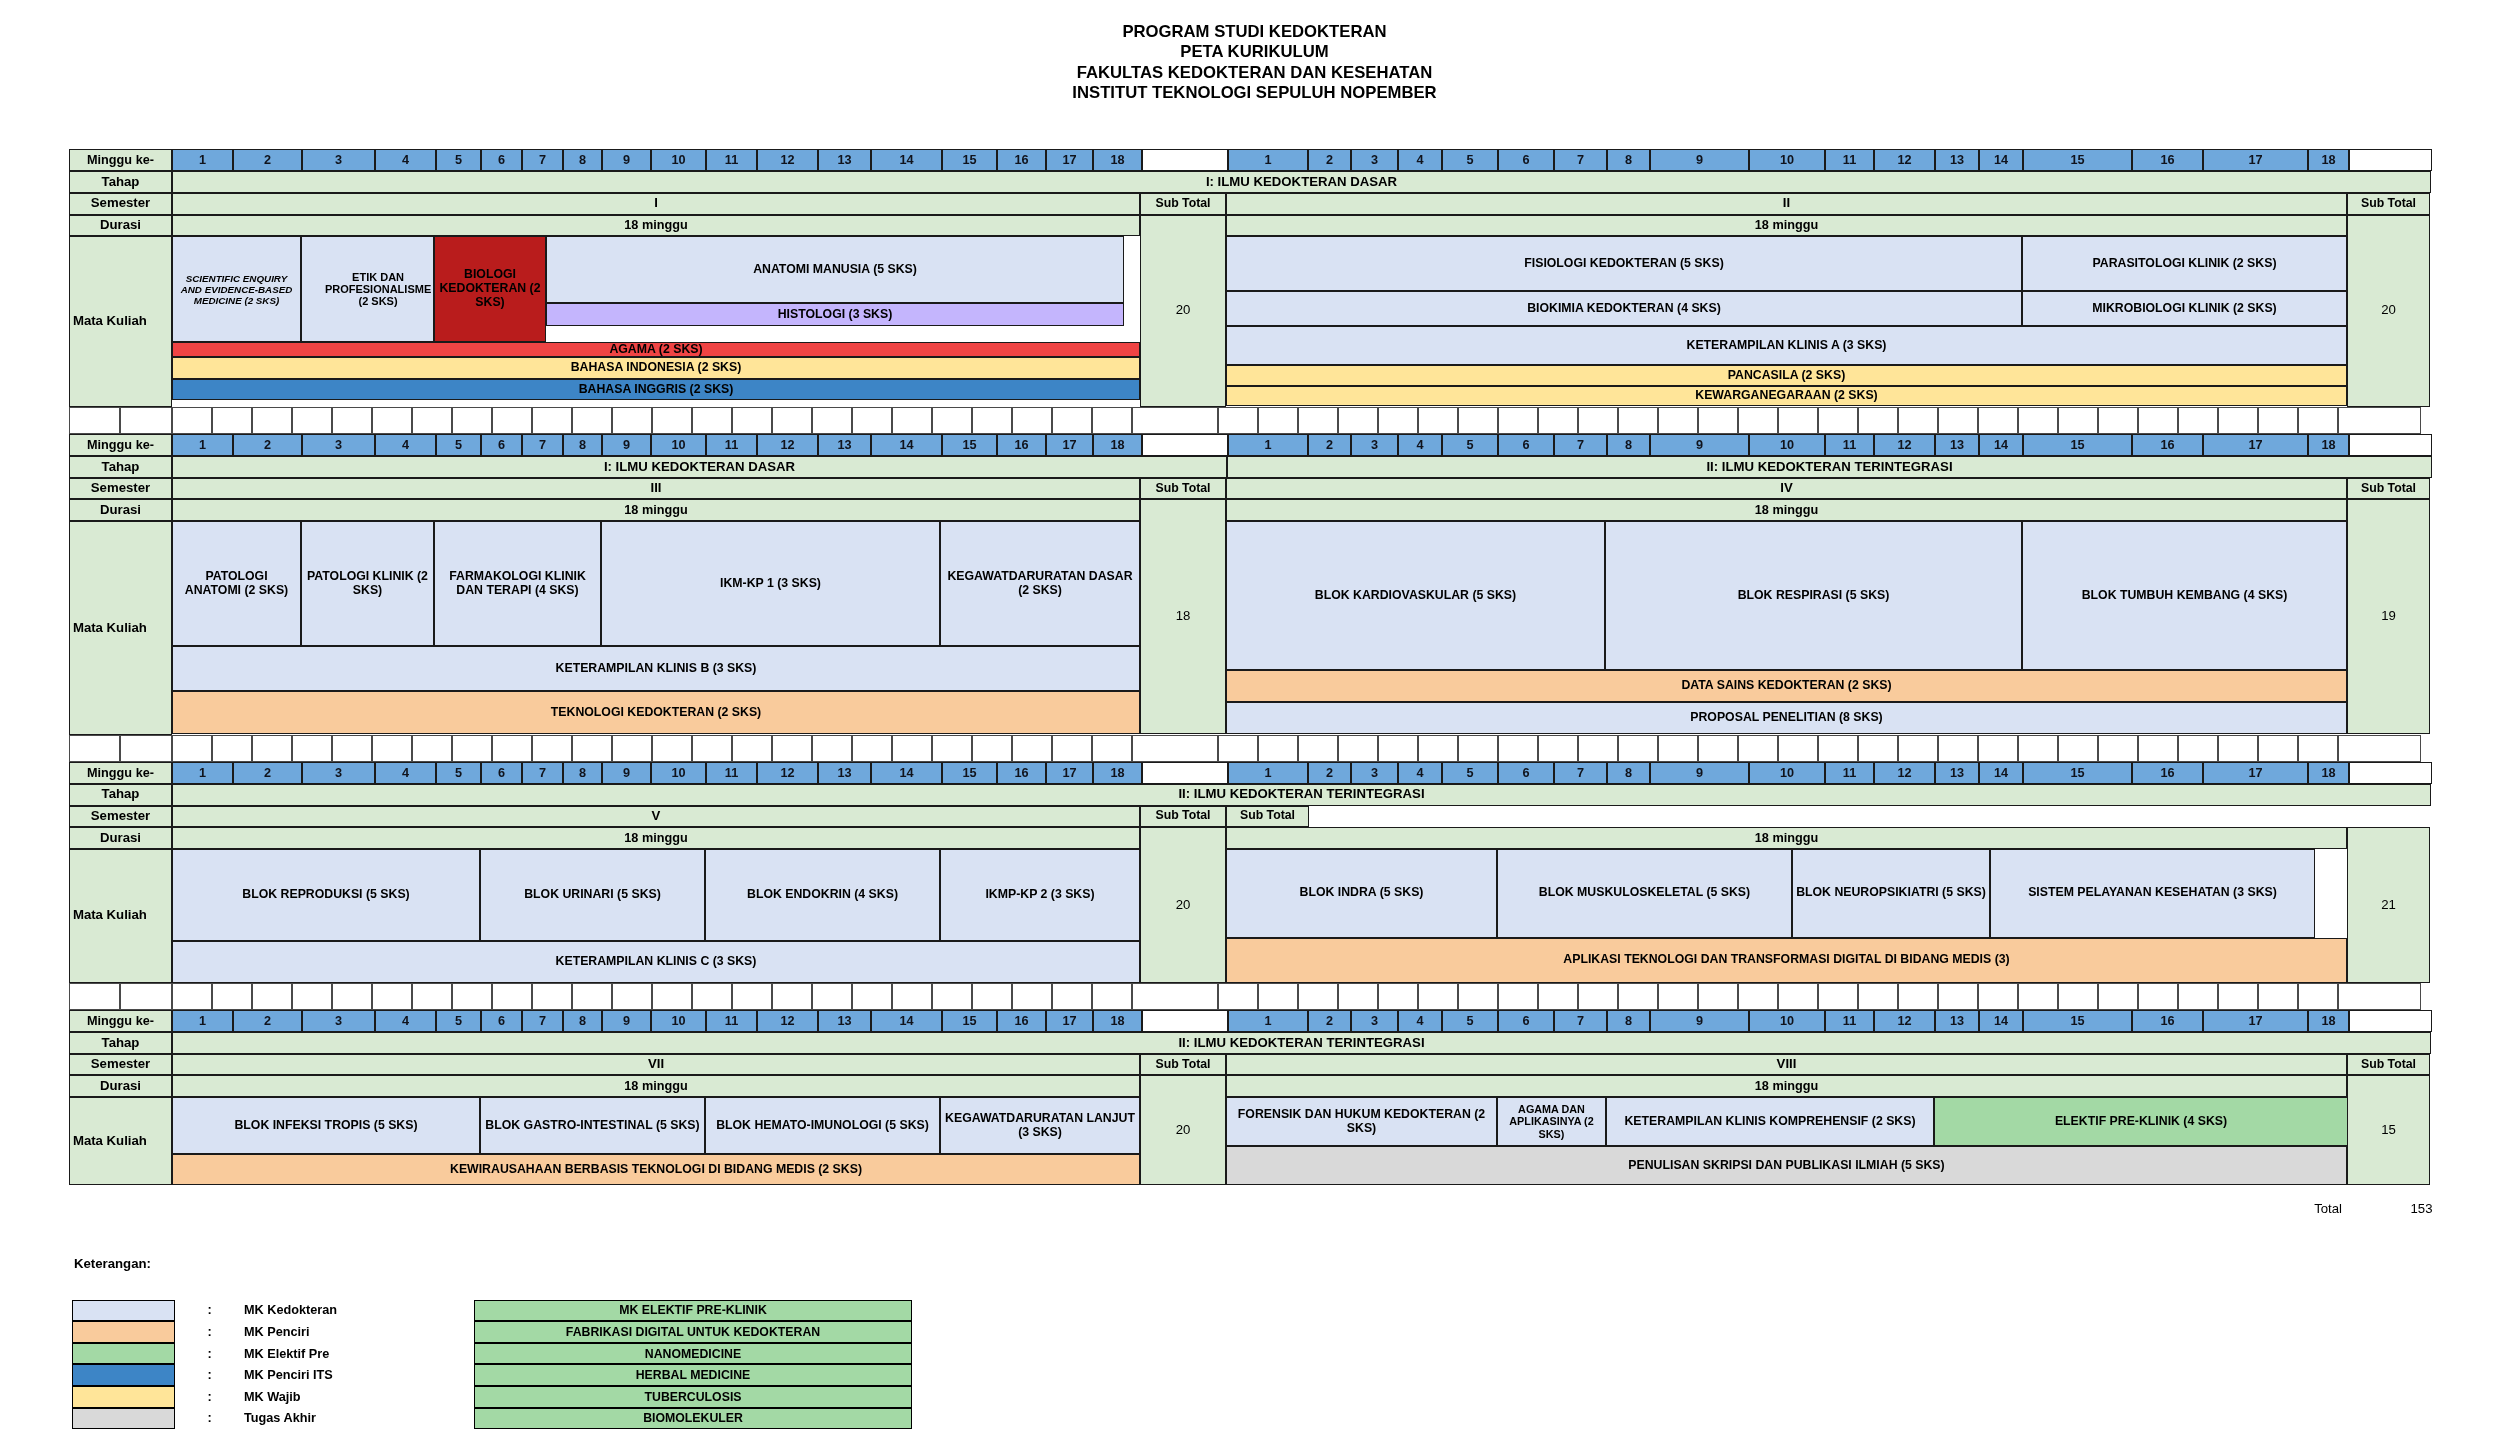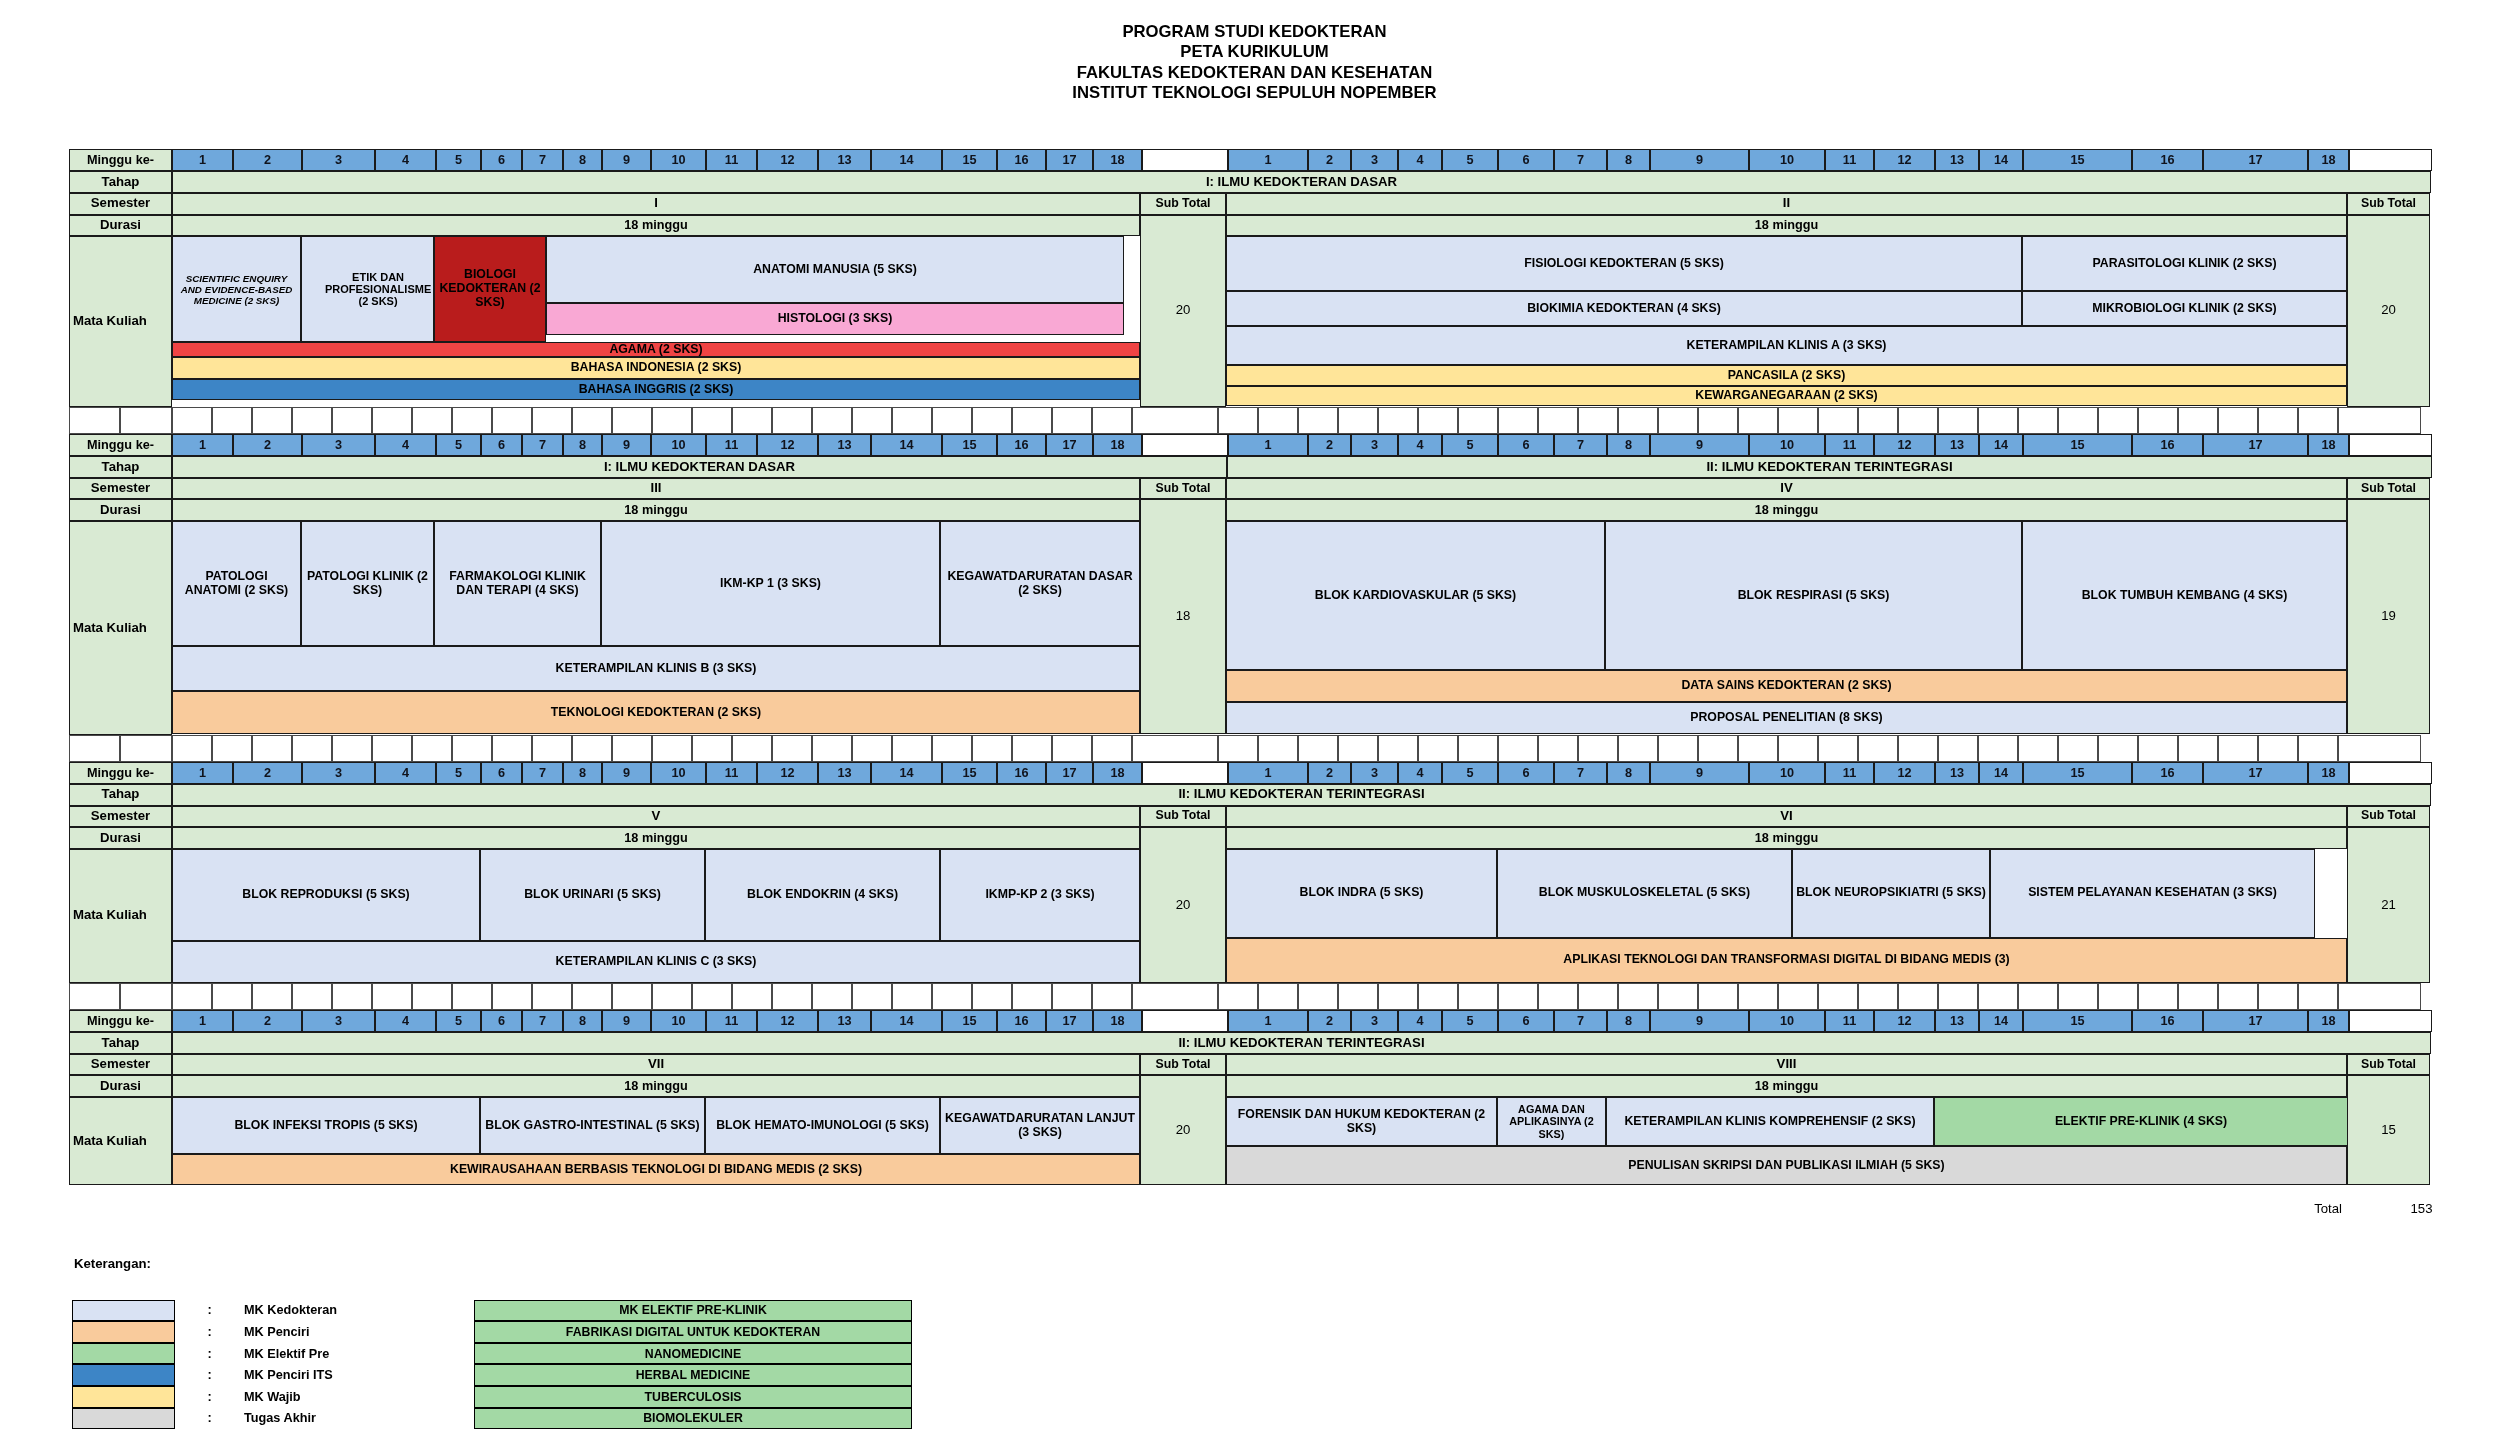--- a/index.html
+++ b/index.html
@@ -113,21 +113,21 @@
           <div class="cell band leftalign" style="width: 103px; height: 171px; font-size: 13.2px;">Mata Kuliah</div>
         </div>
         <div style="width: 968px;">
           <div class="cell band" style="width: 968px; height: 21.6px; font-size: 12.7px;">18 minggu</div>
           <div class="row">
             <div class="cell" style="width: 129px; height: 106px; background: rgb(217, 226, 243); font-size: 9.8px; font-style: italic;">SCIENTIFIC ENQUIRY AND EVIDENCE-BASED MEDICINE (2 SKS)</div>
             <div class="cell" style="width: 133px; height: 106px; background: rgb(217, 226, 243); font-size: 11px; padding-left: 24px;">ETIK DAN PROFESIONALISME (2 SKS)</div>
             <div class="cell" style="width: 112px; height: 106px; background: #b91c1c;">BIOLOGI KEDOKTERAN (2 SKS)</div>
             <div class="stackwrap" style="width: 578px; height: 106px;">
               <div class="cell" style="width: 578px; height: 67px; background: rgb(217, 226, 243);">ANATOMI MANUSIA (5 SKS)</div>
-              <div class="cell" style="width: 578px; height: 32px; background: #f9a8d4;">HISTOLOGI (3 SKS)</div>
+              <div class="cell" style="width: 578px; height: 23px; background: #c4b5fd;">HISTOLOGI (3 SKS)</div>
             </div>
           </div>
           <div class="row">
             <div class="cell" style="width: 968px; height: 15px; background: #ef4444;">AGAMA (2 SKS)</div>
           </div>
           <div class="row">
             <div class="cell" style="width: 968px; height: 21.6px; background: rgb(255, 229, 153);">BAHASA INDONESIA (2 SKS)</div>
           </div>
           <div class="row">
             <div class="cell" style="width: 968px; height: 21.6px; background: rgb(61, 133, 198);">BAHASA INGGRIS (2 SKS)</div>
@@ -409,21 +409,20 @@
         <div class="cell spacer" style="width: 83px; height: 22.5px;"></div>
       </div>
       <div class="row">
         <div class="cell band" style="width: 103px; height: 21.6px; font-size: 13.2px;">Tahap</div>
         <div class="cell band" style="width: 2259px; height: 21.6px; font-size: 13.2px;">II: ILMU KEDOKTERAN TERINTEGRASI</div>
       </div>
       <div class="row">
         <div class="cell band" style="width: 103px; height: 21.6px; font-size: 13.2px;">Semester</div>
         <div class="cell band" style="width: 968px; height: 21.6px; font-size: 13.2px;">V</div>
         <div class="cell band" style="width: 86px; height: 21.6px; font-size: 12.3px;">Sub Total</div>
-        <div class="cell band" style="width: 1121px; height: 21.6px; font-size: 13.2px;">VI</div>
         <div class="cell band" style="width: 83px; height: 21.6px; font-size: 12.3px;">Sub Total</div>
       </div>
       <div class="row">
         <div style="width: 103px;">
           <div class="cell band" style="width: 103px; height: 21.6px; font-size: 13.2px;">Durasi</div>
           <div class="cell band leftalign" style="width: 103px; height: 134px; font-size: 13.2px;">Mata Kuliah</div>
         </div>
         <div style="width: 968px;">
           <div class="cell band" style="width: 968px; height: 21.6px; font-size: 12.7px;">18 minggu</div>
           <div class="row">

